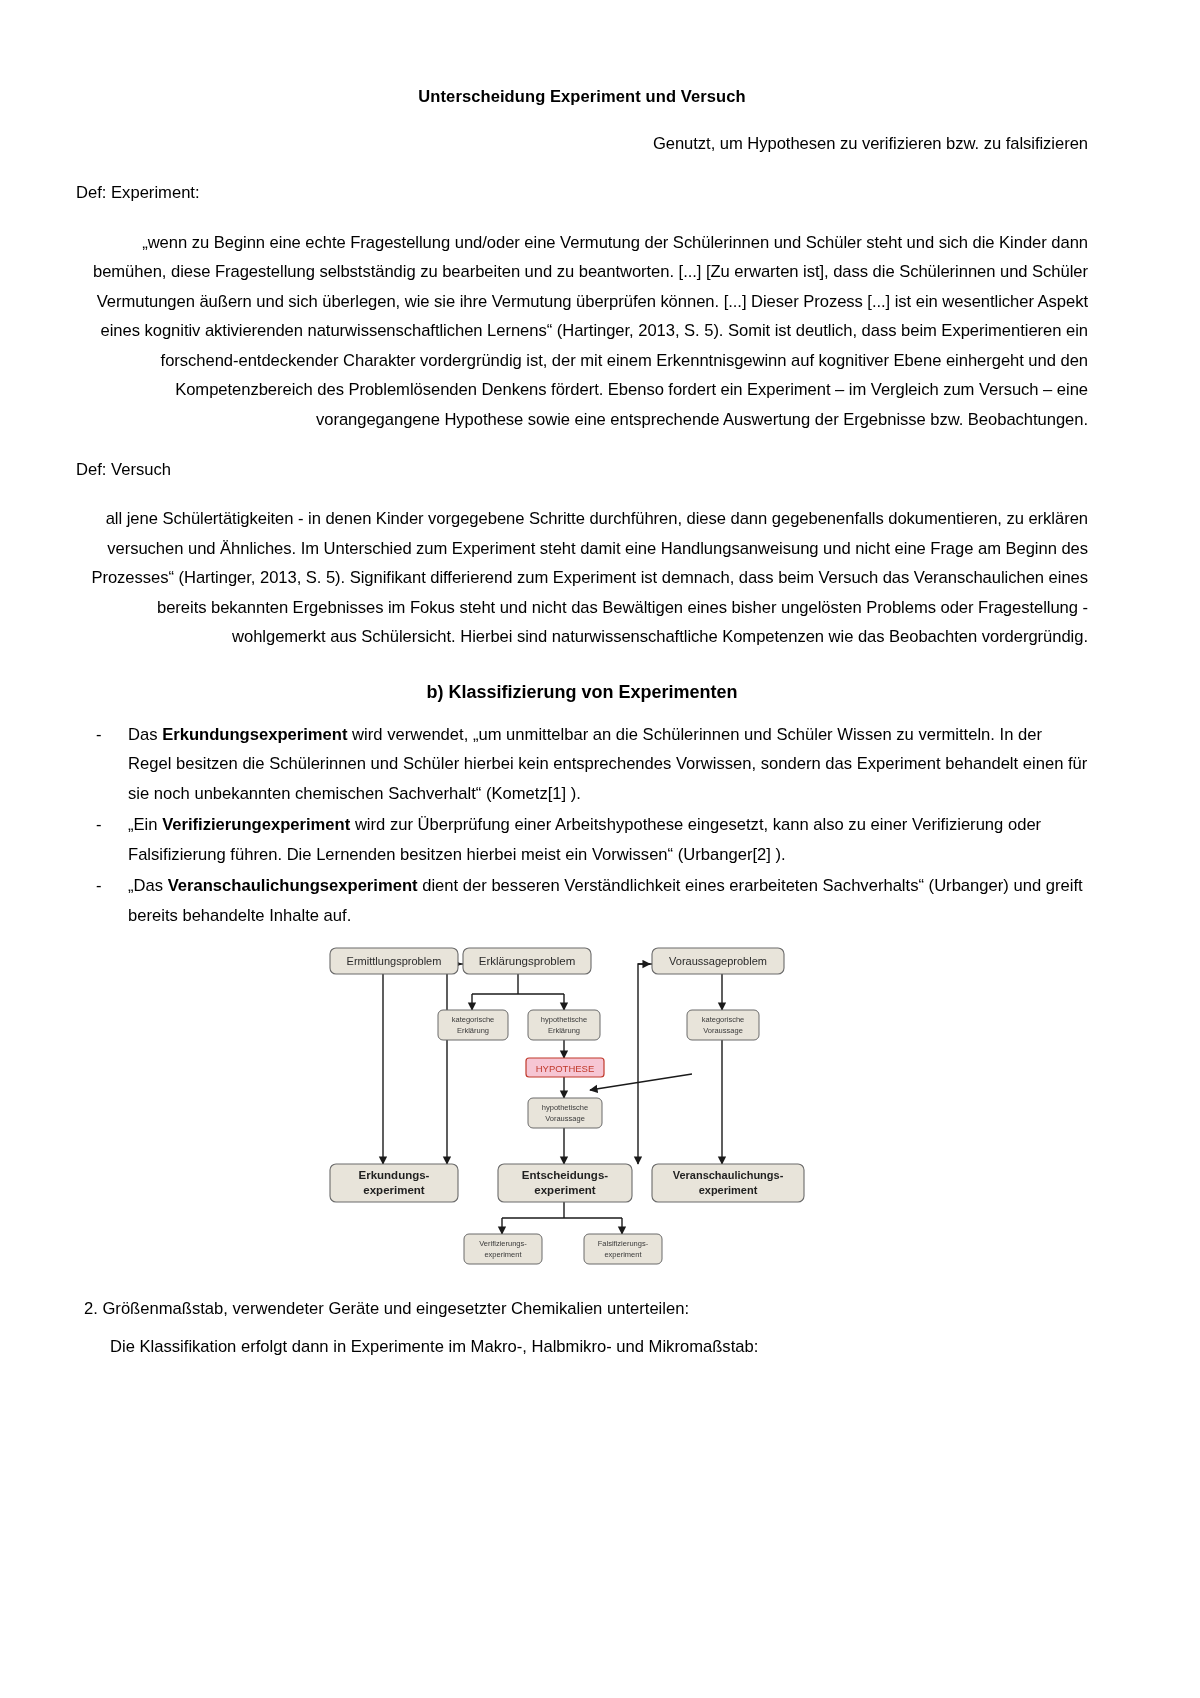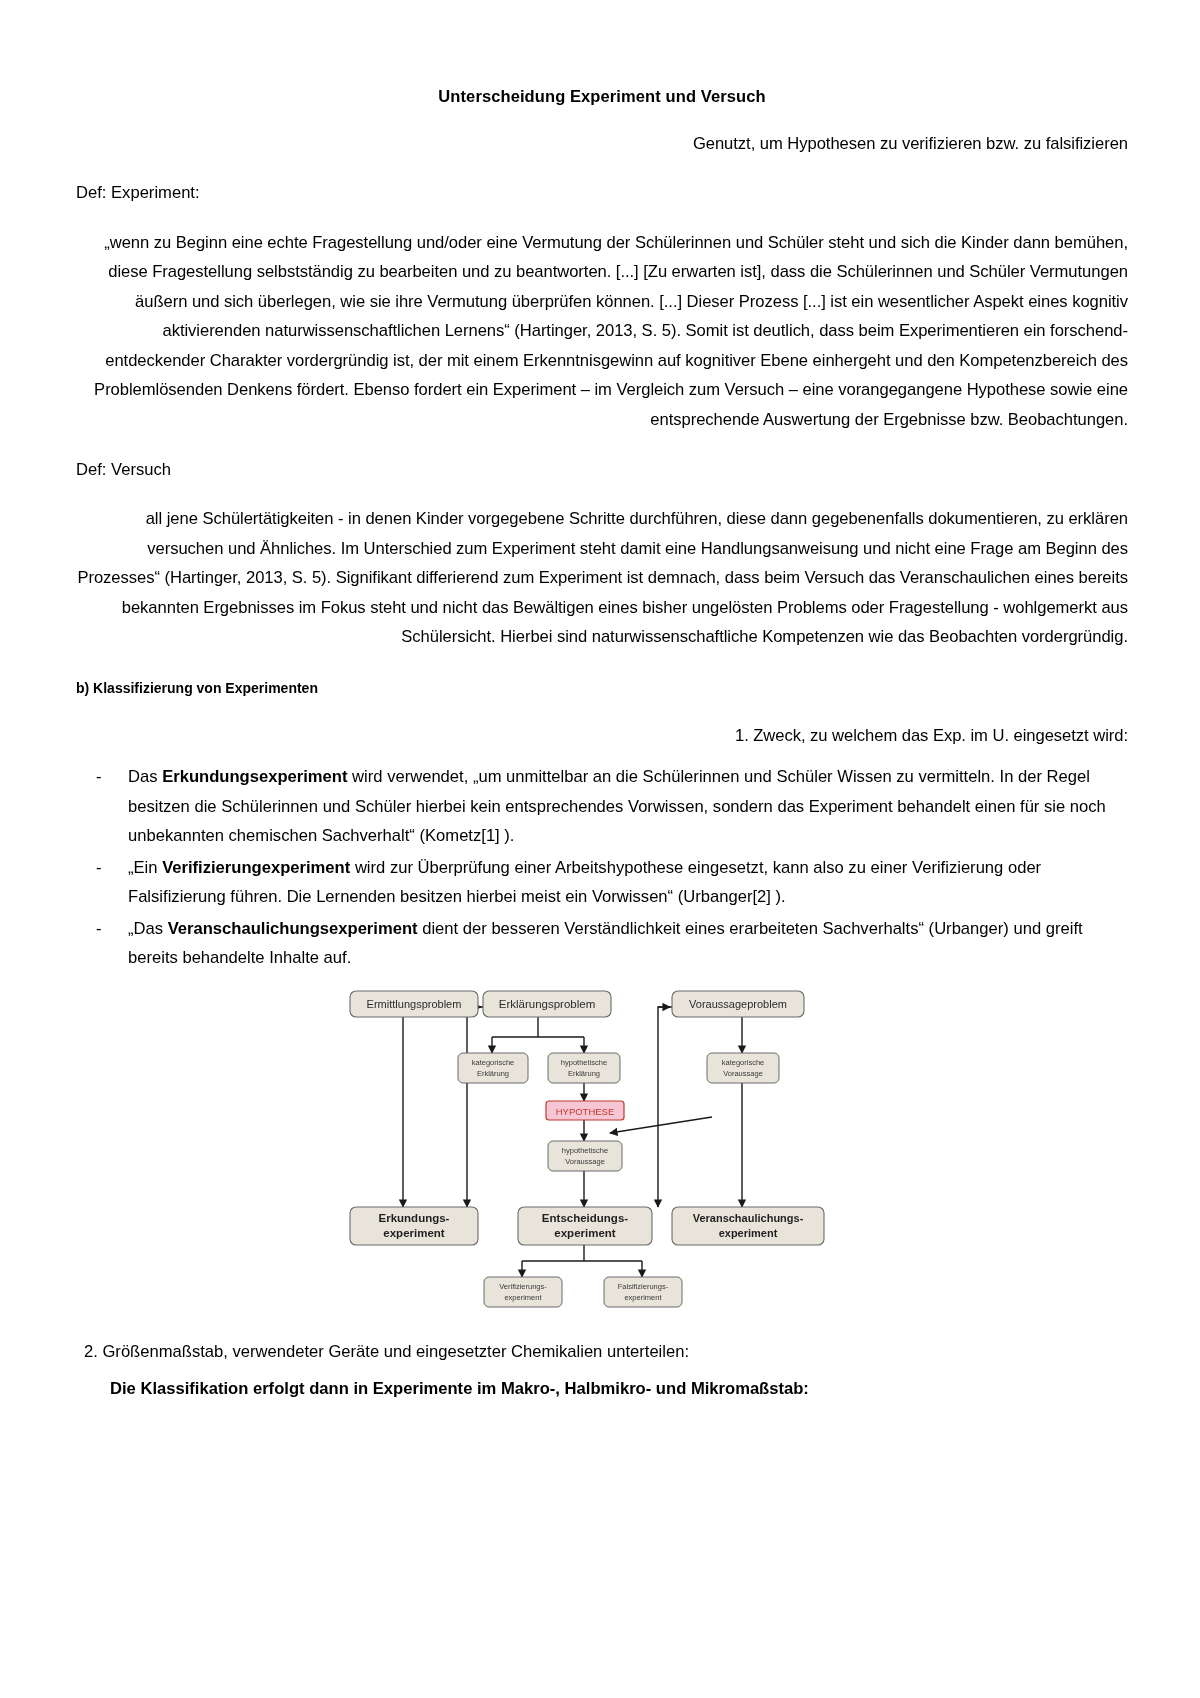--- a/index.html
+++ b/index.html
@@ -12,21 +12,21 @@
     height: 1698px;
     font-family: "Liberation Sans", sans-serif;
     color: #000000;
     overflow: hidden;
   }
   .page {
     position: relative;
     width: 1200px;
     height: 1698px;
     box-sizing: border-box;
-    padding: 70px 72px 0 76px;
+    padding: 70px 112px 0 76px;
   }
   .doc-title {
     text-align: center;
     font-weight: bold;
     font-size: 16.5px;
     letter-spacing: .1px;
     margin: 14px 0 0 0;
     line-height: 1.5;
   }
   p.para {
@@ -39,24 +39,25 @@
   .label-line {
     font-size: 16.6px;
     line-height: 1.78;
     margin: 20px 0 0 0;
   }
   .block-after-label {
     margin-top: 0;
   }
   .bold { font-weight: bold; }
   h2.sub {
-    font-size: 14px;
+    font-size: 18px;
     font-weight: bold;
     margin: 24px 0 0 0;
     line-height: 1.78;
+    text-align: center;
   }
   ul.dash-list {
     list-style: none;
     margin: 12px 0 0 0;
     padding: 0;
   }
   ul.dash-list > li {
     position: relative;
     padding-left: 52px;
     font-size: 16.6px;
@@ -77,41 +78,40 @@
   }
   .diagram-wrap svg { display: block; }
   .tail-section {
     margin-top: 18px;
   }
   .tail-section p {
     font-size: 16.6px;
     line-height: 1.78;
     margin: 8px;
   }
-  .tail-indent { padding-left: 26px; font-weight: bold; }
+  .tail-indent { padding-left: 26px; }
 </style>
 </head>
 <body>
 
 <div class="page">
 
   <h1 class="doc-title">Unterscheidung Experiment und Versuch</h1>
 
   <p class="para">Genutzt, um Hypothesen zu verifizieren bzw. zu falsifizieren</p>
 
   <div class="label-line">Def: Experiment:</div>
   <p class="para block-after-label">„wenn zu Beginn eine echte Fragestellung und/oder eine Vermutung der Schülerinnen und Schüler steht und sich die Kinder dann bemühen, diese Fragestellung selbstständig zu bearbeiten und zu beantworten. [...] [Zu erwarten ist], dass die Schülerinnen und Schüler Vermutungen äußern und sich überlegen, wie sie ihre Vermutung überprüfen können. [...] Dieser Prozess [...] ist ein wesentlicher Aspekt eines kognitiv aktivierenden naturwissenschaftlichen Lernens“ (Hartinger, 2013, S. 5). Somit ist deutlich, dass beim Experimentieren ein forschend-entdeckender Charakter vordergründig ist, der mit einem Erkenntnisgewinn auf kognitiver Ebene einhergeht und den Kompetenzbereich des Problemlösenden Denkens fördert. Ebenso fordert ein Experiment – im Vergleich zum Versuch – eine vorangegangene Hypothese sowie eine entsprechende Auswertung der Ergebnisse bzw. Beobachtungen.</p>
 
   <div class="label-line">Def: Versuch</div>
   <p class="para block-after-label">all jene Schülertätigkeiten - in denen Kinder vorgegebene Schritte durchführen, diese dann gegebenenfalls dokumentieren, zu erklären versuchen und Ähnliches. Im Unterschied zum Experiment steht damit eine Handlungsanweisung und nicht eine Frage am Beginn des Prozesses“ (Hartinger, 2013, S. 5). Signifikant differierend zum Experiment ist demnach, dass beim Versuch das Veranschaulichen eines bereits bekannten Ergebnisses im Fokus steht und nicht das Bewältigen eines bisher ungelösten Problems oder Fragestellung - wohlgemerkt aus Schülersicht. Hierbei sind naturwissenschaftliche Kompetenzen wie das Beobachten vordergründig.</p>
 
   <h2 class="sub">b) Klassifizierung von Experimenten</h2>
 
 
-  <p class="para">1. Zweck, zu welchem das Exp. im U. eingesetzt wird:</p>
 
   <ul class="dash-list">
     <li>
       <span class="dash">-</span><span>Das </span><span class="bold">Erkundungs</span><span class="bold">experiment</span><span> wird verwendet, „um unmittelbar an die Schülerinnen und Schüler Wissen zu vermitteln. In der Regel besitzen die Schülerinnen und Schüler hierbei kein entsprechendes Vorwissen, sondern das Experiment behandelt einen für sie noch unbekannten chemischen Sachverhalt“ (Kometz[1] ).</span>
     </li>
     <li>
       <span class="dash">-</span><span>„Ein </span><span class="bold">Verifizierung</span><span class="bold">experiment</span><span> wird zur Überprüfung einer Arbeitshypothese eingesetzt, kann also zu einer Verifizierung oder Falsifizierung führen. Die Lernenden besitzen hierbei meist ein Vorwissen“ (Urbanger[2] ).</span>
     </li>
     <li>
       <span class="dash">-</span><span>„Das </span><span class="bold">Veranschaulichungs</span><span class="bold">experiment</span><span> dient der besseren Verständlichkeit eines erarbeiteten Sachverhalts“ (Urbanger) und greift bereits behandelte Inhalte auf.</span>

